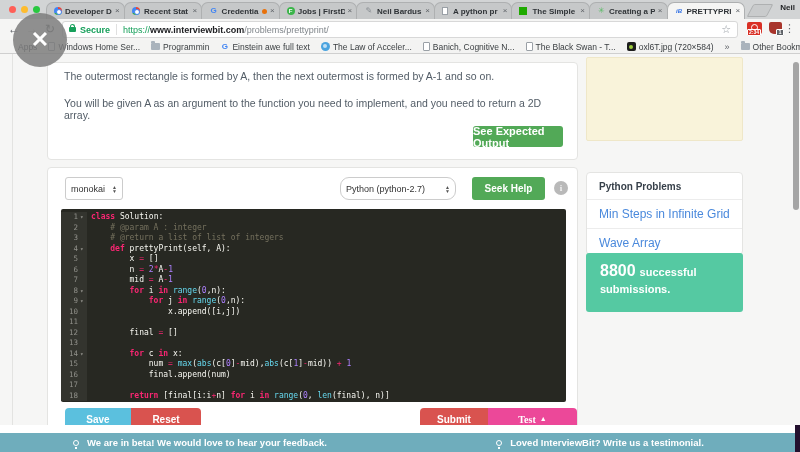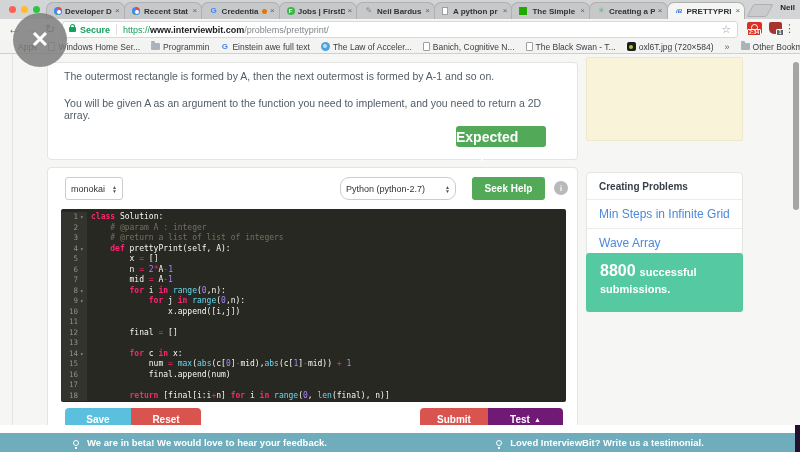--- a/index.html
+++ b/index.html
@@ -77,21 +77,21 @@
   .page-gutter{position:absolute;left:12px;top:0;bottom:0;width:1px;background:#e3e3e1;}
   .scrollbar{position:absolute;right:1px;top:4px;width:6px;height:360px;}
   .scroll-thumb{position:absolute;left:0;top:4px;width:6px;height:148px;background:#a5a5a5;border-radius:3px;}
 
   .card{position:absolute;background:#fff;border:1px solid #e4e4e2;border-radius:4px;margin-top:12px;}
   .problem-card{left:47px;top:-4px;width:531px;height:98px;}
   .problem-card p{margin:0;padding:0 16px;font-size:10.5px;color:#525c66;}
   .p1{margin-top:7px!important;}
   .p2{margin-top:15px!important;}
   .btn{display:flex;align-items:center;justify-content:center;color:#fff;font-weight:bold;border-radius:3px;}
-  .see-expected{position:absolute;right:31px;bottom:12px;width:90px;height:21px;background:#52a957;font-size:14px;}
+  .see-expected{position:absolute;right:14px;bottom:12px;width:90px;height:21px;background:#52a957;font-size:11px;}
 
   .editor-card{left:47px;top:101px;width:531px;height:269px;}
   .select{position:absolute;height:23px;background:#fff;border:1px solid #ccc;border-radius:3px;display:flex;align-items:center;padding:0 5px;gap:5px;font-size:9px;color:#333;}
   .sel-arrows{display:flex;flex-direction:column;font-size:5px;color:#555;line-height:4px;margin-left:auto;}
   .theme-select{left:17px;top:9px;width:58px;}
   .lang-select{left:292px;top:9px;width:116px;border-radius:9px;}
   .seek-help{position:absolute;left:424px;top:9px;width:73px;height:23px;background:#52a957;font-size:10px;}
   .info-circle{position:absolute;left:506px;top:13px;width:14px;height:14px;border-radius:50%;background:#b9b9b9;color:#f2f2f2;font-size:9px;font-weight:bold;display:flex;align-items:center;justify-content:center;font-family:"Liberation Serif",serif;}
 
   .code-editor{position:absolute;left:13px;top:41px;width:505px;height:193px;background:#272822;border-radius:2px;overflow:hidden;padding-top:3px;font-family:"DejaVu Sans Mono",monospace;}
@@ -103,21 +103,21 @@
   .tk-o{color:#f92672;}
   .tk-w{color:#f8f8f2;}
   .tk-c{color:#75715e;}
   .tk-b{color:#66d9ef;}
   .tk-p{color:#ae81ff;}
 
   .ed-btn{position:absolute;top:240px;height:22px;font-size:10px;}
   .btn-save{left:17px;width:66px;background:#5bc0de;border-radius:4px 0 0 4px;}
   .btn-reset{left:83px;width:70px;background:#d9534f;border-radius:0 4px 4px 0;}
   .btn-submit{left:372px;width:68px;background:#d9534f;border-radius:4px 0 0 4px;}
-  .btn-test{left:440px;width:75px;background:#701a75;border-radius:0 4px 4px 0;gap:4px;}
+  .btn-test{left:440px;width:89px;background:#ec4899;border-radius:0 4px 4px 0;gap:4px;font-family:Liberation Serif, serif;}
   .caret-up{font-size:7px;}
 
   .ad-box{position:absolute;left:586px;top:3px;width:157px;height:84px;background:#f9f3da;border:1px solid #efe7c8;border-radius:2px;}
   .similar-card{left:586px;top:106px;width:157px;height:83px;}
   .similar-header{font-size:10px;font-weight:bold;color:#37404a;padding:8px 12px 7px;border-bottom:1px solid #ececec;}
   .similar-link{font-size:12px;color:#4a89dc;padding:7px 12px;border-bottom:1px solid #ececec;}
   .similar-link:last-child{border-bottom:none;}
   .subs-box{position:absolute;left:586px;top:199px;width:157px;height:59px;background:#55c9a2;border-radius:3px;color:#fff;padding:9px 14px;}
   .subs-count{font-size:16px;font-weight:bold;}
   .subs-word{font-size:11px;font-weight:bold;margin-left:4px;}
@@ -385,21 +385,21 @@
       <div class="btn ed-btn btn-reset">Reset</div>
       <div class="btn ed-btn btn-submit">Submit</div>
       <div class="btn ed-btn btn-test">
         <span>Test</span>
         <span class="caret-up">▲</span>
       </div>
     </div>
 
     <div class="ad-box"></div>
     <div class="card similar-card">
-      <div class="similar-header">Creating Problems</div>
+      <div class="similar-header">Python Problems</div>
       <div id="similar-links">
           <div class="similar-link">Min Steps in Infinite Grid</div>
           <div class="similar-link">Wave Array</div>
         </div>
     </div>
     <div class="subs-box">
       <div><span class="subs-count">8800</span><span class="subs-word">successful</span></div>
       <div class="subs-line2">submissions.</div>
     </div>
 

